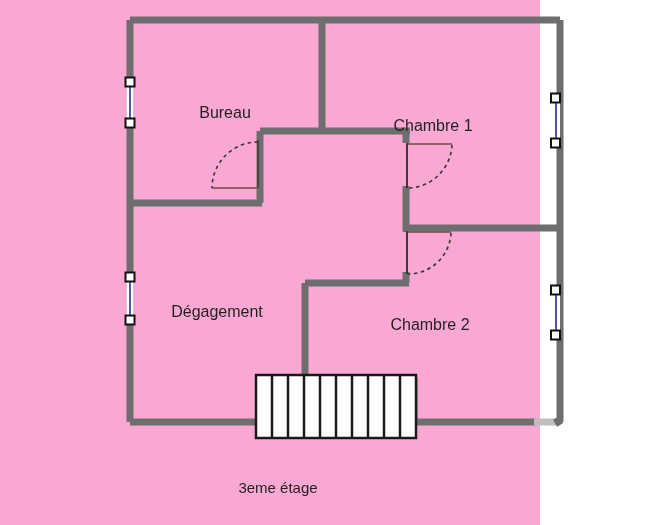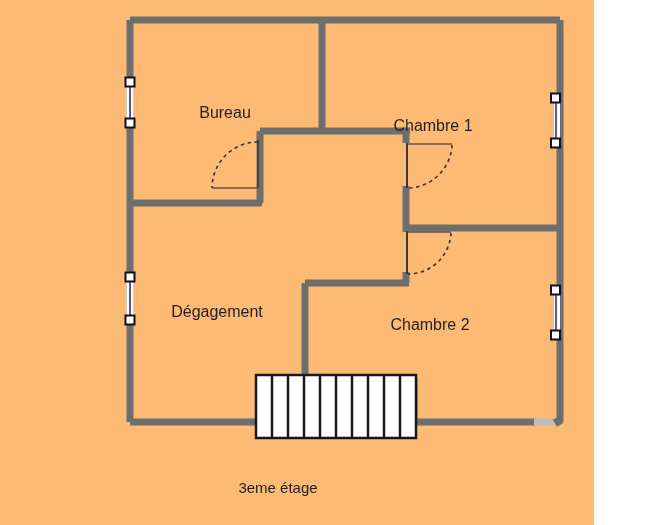--- a/index.html
+++ b/index.html
@@ -8,23 +8,23 @@
     background: #ffffff;
   }
   body {
     width: 658px;
     height: 525px;
     font-family: "Liberation Sans", sans-serif;
     overflow: hidden;
   }
   #plan-wrapper {
     position: relative;
-    width: 594px;
+    width: 540px;
     height: 525px;
-    background: #fdba74;
+    background: #f9a8d4;
   }
   svg#floorplan {
     display: block;
     width: 658px;
     height: 525px;
   }
   .room-label {
     font-family: "Liberation Sans", sans-serif;
     font-size: 16px;
     fill: #231f20;

